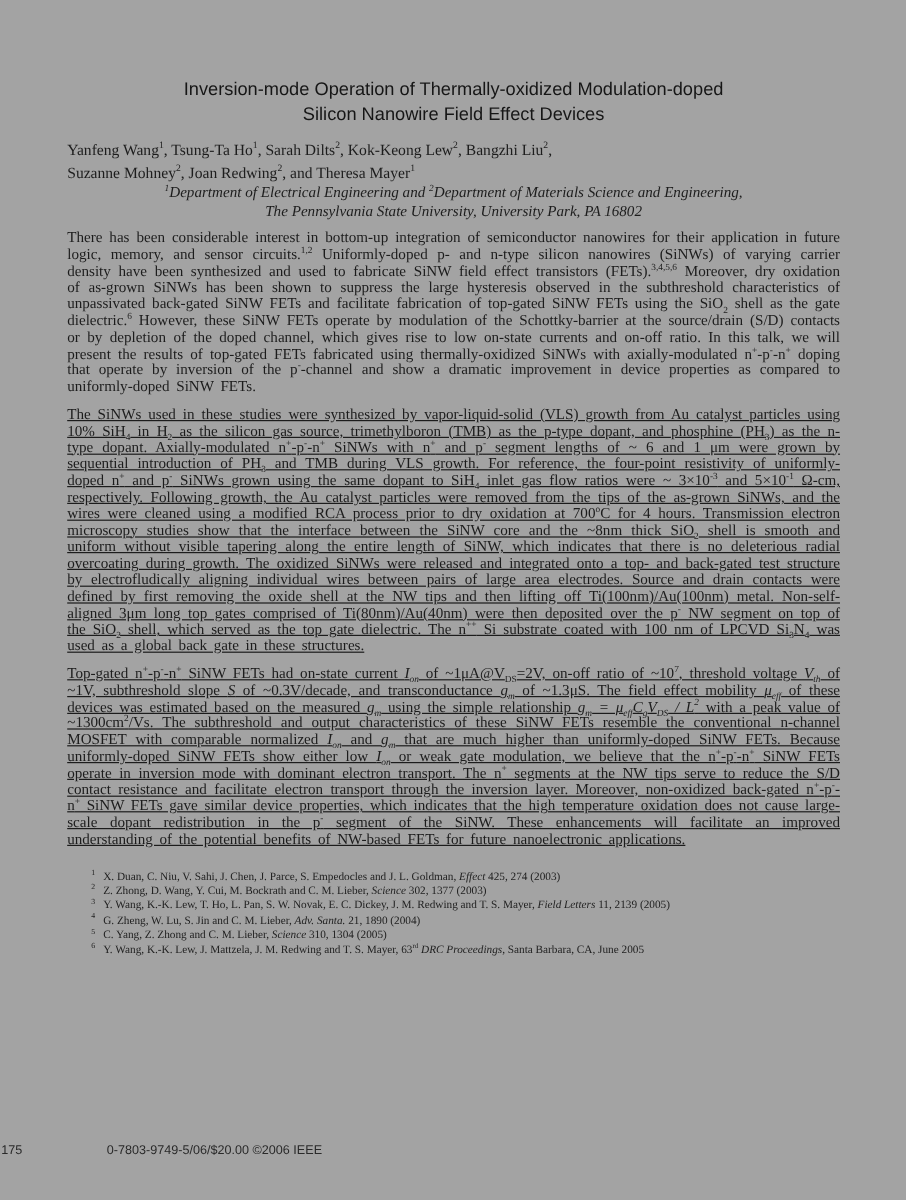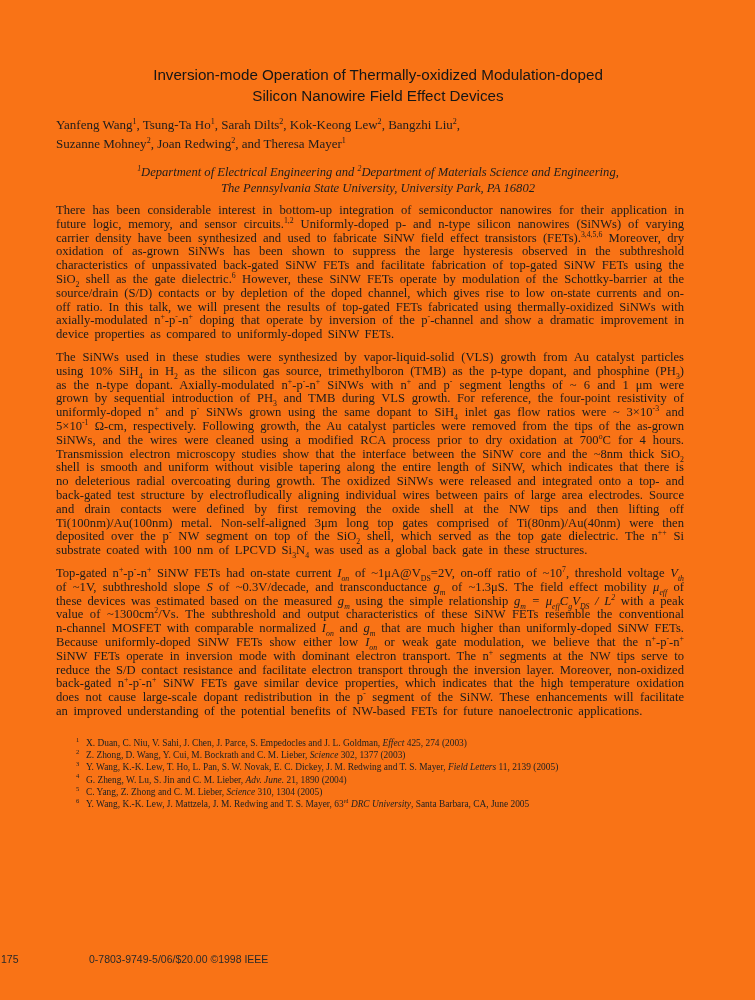--- a/index.html
+++ b/index.html
@@ -1,21 +1,21 @@
 <!DOCTYPE html>
 <html><head>
 <meta charset="utf-8">
 <style>
   html, body { margin: 0; padding: 0; background: #f9f9f7; }
   .page {
     position: relative;
     width: 755px;
     height: 1000px;
     margin: 0;
-    background: #f97316;
+    background: #a3a3a3;
     color: #1d1d1d;
     box-sizing: border-box;
     padding: 64px 55px 0 56px;
     font-family: "Liberation Serif", serif;
     overflow: hidden;
   }
   .title {
     margin: 0;
     text-align: center;
     font-family: "Liberation Sans", sans-serif;
@@ -24,35 +24,35 @@
     line-height: 21px;
     color: #161616;
   }
   .authors {
     margin-top: 10px;
     text-align: left;
     font-size: 13px;
     line-height: 18.5px;
   }
   .affiliation {
-    margin-top: 12px;
+    margin-top: 0;
     text-align: center;
     font-style: italic;
     font-size: 12.6px;
     line-height: 15.5px;
   }
   .body-par {
-    margin: 8px 16px 0 0;
+    margin: 8px 0 0 0;
     text-align: justify;
     font-size: 12.6px;
     line-height: 13.8px;
     word-spacing: 2.4px;
     color: #1c1c1c;
   }
-  .body-par + .body-par { margin-top: 9px; }
+  .body-par + .body-par { margin-top: 9px; text-decoration: underline; }
   sup { font-size: 0.62em; line-height: 0; }
   sub { font-size: 0.62em; line-height: 0; }
   .refs {
     margin-top: 18px;
     padding-left: 32px;
     font-size: 9.4px;
     line-height: 12.3px;
     color: #222;
   }
   .ref { white-space: nowrap; }
@@ -90,23 +90,23 @@
   <p class="body-par">There has been considerable interest in bottom-up integration of semiconductor nanowires for their application in future logic, memory, and sensor circuits.<sup>1,2</sup> Uniformly-doped p- and n-type silicon nanowires (SiNWs) of varying carrier density have been synthesized and used to fabricate SiNW field effect transistors (FETs).<sup>3,4,5,6</sup> Moreover, dry oxidation of as-grown SiNWs has been shown to suppress the large hysteresis observed in the subthreshold characteristics of unpassivated back-gated SiNW FETs and facilitate fabrication of top-gated SiNW FETs using the SiO<sub>2</sub> shell as the gate dielectric.<sup>6</sup> However, these SiNW FETs operate by modulation of the Schottky-barrier at the source/drain (S/D) contacts or by depletion of the doped channel, which gives rise to low on-state currents and on-off ratio. In this talk, we will present the results of top-gated FETs fabricated using thermally-oxidized SiNWs with axially-modulated n<sup>+</sup>-p<sup>-</sup>-n<sup>+</sup> doping that operate by inversion of the p<sup>-</sup>-channel and show a dramatic improvement in device properties as compared to uniformly-doped SiNW FETs.</p>
 
   <p class="body-par">The SiNWs used in these studies were synthesized by vapor-liquid-solid (VLS) growth from Au catalyst particles using 10% SiH<sub>4</sub> in H<sub>2</sub> as the silicon gas source, trimethylboron (TMB) as the p-type dopant, and phosphine (PH<sub>3</sub>) as the n-type dopant. Axially-modulated n<sup>+</sup>-p<sup>-</sup>-n<sup>+</sup> SiNWs with n<sup>+</sup> and p<sup>-</sup> segment lengths of ~ 6 and 1 μm were grown by sequential introduction of PH<sub>3</sub> and TMB during VLS growth. For reference, the four-point resistivity of uniformly-doped n<sup>+</sup> and p<sup>-</sup> SiNWs grown using the same dopant to SiH<sub>4</sub> inlet gas flow ratios were ~ 3×10<sup>-3</sup> and 5×10<sup>-1</sup> Ω-cm, respectively. Following growth, the Au catalyst particles were removed from the tips of the as-grown SiNWs, and the wires were cleaned using a modified RCA process prior to dry oxidation at 700<sup>o</sup>C for 4 hours. Transmission electron microscopy studies show that the interface between the SiNW core and the ~8nm thick SiO<sub>2</sub> shell is smooth and uniform without visible tapering along the entire length of SiNW, which indicates that there is no deleterious radial overcoating during growth. The oxidized SiNWs were released and integrated onto a top- and back-gated test structure by electrofludically aligning individual wires between pairs of large area electrodes. Source and drain contacts were defined by first removing the oxide shell at the NW tips and then lifting off Ti(100nm)/Au(100nm) metal. Non-self-aligned 3μm long top gates comprised of Ti(80nm)/Au(40nm) were then deposited over the p<sup>-</sup> NW segment on top of the SiO<sub>2</sub> shell, which served as the top gate dielectric. The n<sup>++</sup> Si substrate coated with 100 nm of LPCVD Si<sub>3</sub>N<sub>4</sub> was used as a global back gate in these structures.</p>
 
   <p class="body-par">Top-gated n<sup>+</sup>-p<sup>-</sup>-n<sup>+</sup> SiNW FETs had on-state current <i>I<sub>on</sub></i> of ~1μA@V<sub>DS</sub>=2V, on-off ratio of ~10<sup>7</sup>, threshold voltage <i>V<sub>th</sub></i> of ~1V, subthreshold slope <i>S</i> of ~0.3V/decade, and transconductance <i>g<sub>m</sub></i> of ~1.3μS. The field effect mobility <i>μ<sub>eff</sub></i> of these devices was estimated based on the measured <i>g<sub>m</sub></i> using the simple relationship <i>g<sub>m</sub> = μ<sub>eff</sub>C<sub>g</sub>V<sub>DS</sub> / L<sup>2</sup></i> with a peak value of ~1300cm<sup>2</sup>/Vs. The subthreshold and output characteristics of these SiNW FETs resemble the conventional n-channel MOSFET with comparable normalized <i>I<sub>on</sub></i> and <i>g<sub>m</sub></i> that are much higher than uniformly-doped SiNW FETs. Because uniformly-doped SiNW FETs show either low <i>I<sub>on</sub></i> or weak gate modulation, we believe that the n<sup>+</sup>-p<sup>-</sup>-n<sup>+</sup> SiNW FETs operate in inversion mode with dominant electron transport. The n<sup>+</sup> segments at the NW tips serve to reduce the S/D contact resistance and facilitate electron transport through the inversion layer. Moreover, non-oxidized back-gated n<sup>+</sup>-p<sup>-</sup>-n<sup>+</sup> SiNW FETs gave similar device properties, which indicates that the high temperature oxidation does not cause large-scale dopant redistribution in the p<sup>-</sup> segment of the SiNW. These enhancements will facilitate an improved understanding of the potential benefits of NW-based FETs for future nanoelectronic applications.</p>
 
   <div class="refs">
     <div class="ref"><sup class="refnum">1</sup><span class="reftext">X. Duan, C. Niu, V. Sahi, J. Chen, J. Parce, S. Empedocles and J. L. Goldman, <i>Effect</i> 425,  274 (2003)</span></div>
     <div class="ref"><sup class="refnum">2</sup><span class="reftext">Z. Zhong, D. Wang, Y. Cui, M. Bockrath and C. M. Lieber, <i>Science</i> 302, 1377 (2003)</span></div>
     <div class="ref"><sup class="refnum">3</sup><span class="reftext">Y. Wang, K.-K. Lew, T. Ho, L. Pan, S. W. Novak, E. C. Dickey, J. M. Redwing and T. S. Mayer, <i>Field Letters</i> 11, 2139 (2005)</span></div>
-    <div class="ref"><sup class="refnum">4</sup><span class="reftext">G. Zheng, W. Lu, S. Jin and C. M. Lieber, <i>Adv. June.</i> 21, 1890 (2004)</span></div>
+    <div class="ref"><sup class="refnum">4</sup><span class="reftext">G. Zheng, W. Lu, S. Jin and C. M. Lieber, <i>Adv. Santa.</i> 21, 1890 (2004)</span></div>
     <div class="ref"><sup class="refnum">5</sup><span class="reftext">C. Yang, Z. Zhong and C. M. Lieber, <i>Science</i> 310, 1304 (2005)</span></div>
-    <div class="ref"><sup class="refnum">6</sup><span class="reftext">Y. Wang, K.-K. Lew, J. Mattzela, J. M. Redwing and T. S. Mayer, 63<sup>rd</sup> <i>DRC University</i>, Santa Barbara, CA, June 2005</span></div>
+    <div class="ref"><sup class="refnum">6</sup><span class="reftext">Y. Wang, K.-K. Lew, J. Mattzela, J. M. Redwing and T. S. Mayer, 63<sup>rd</sup> <i>DRC Proceedings</i>, Santa Barbara, CA, June 2005</span></div>
   </div>
 
   <div class="footer">
-    <span class="copyright">0-7803-9749-5/06/$20.00 ©1998 IEEE</span>
+    <span class="copyright">0-7803-9749-5/06/$20.00 ©2006 IEEE</span>
     <span class="pagenum">175</span>
   </div>
 
 </div>
 
 </body></html>

